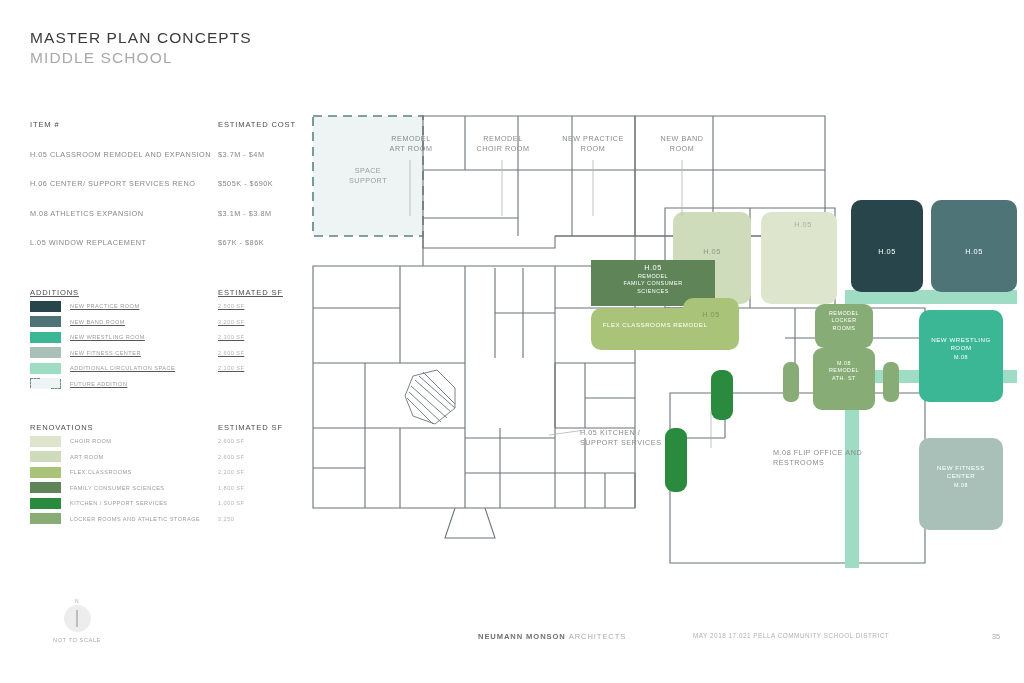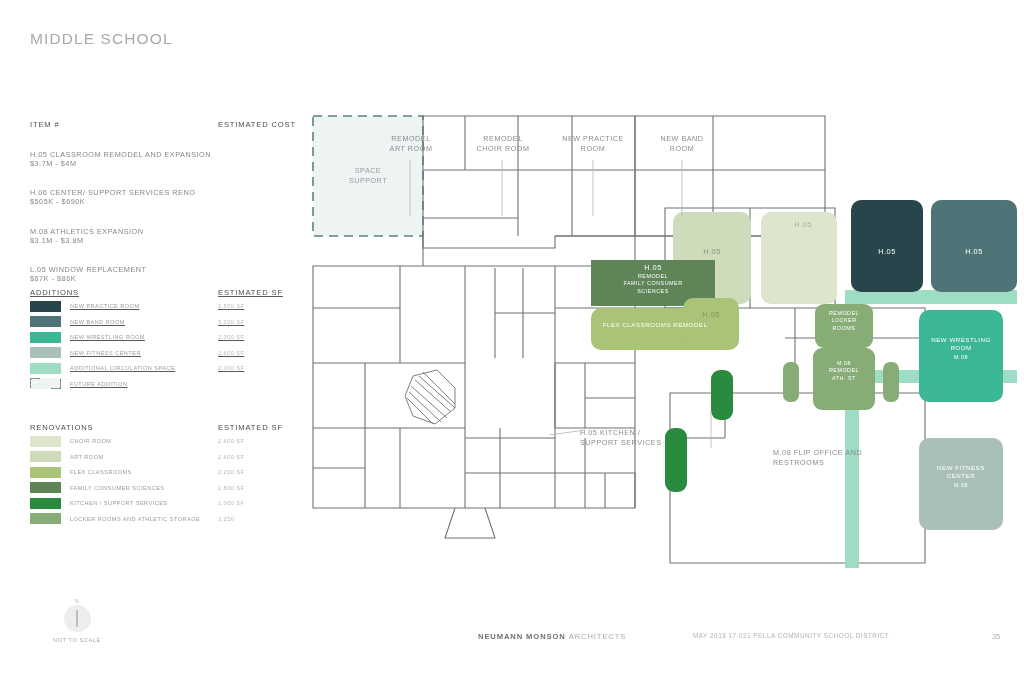--- a/index.html
+++ b/index.html
@@ -17,21 +17,21 @@
   
   .tbl{position:absolute;left:30px;width:280px;}
   .tbl-head{display:flex;font-size:7.6px;letter-spacing:.85px;color:#4d4d4f;padding-bottom:0;}
   .tbl-head .c1{width:188px;}
   .tbl-head .c2{flex:1;}
   .row{display:flex;font-size:7.3px;letter-spacing:.5px;color:#86878a;}
   .row .c1{width:188px;}
   .row .c2{flex:1;}
 
   #items{top:120px;}
-  #items .row{margin-top:20.5px;flex-direction:column;}
+  #items .row{margin-top:20.5px;}
 
   
   .legend{position:absolute;left:30px;width:280px;}
   .legend-head{display:flex;font-size:7.6px;letter-spacing:.85px;color:#4d4d4f;}
   .legend-head .c1{width:188px;}
   .lrow{display:flex;align-items:center;height:13px;margin-top:2.5px;}
   .sw{width:31px;height:11px;flex:0 0 31px;}
   .lrow .lbl{font-size:5.6px;letter-spacing:.45px;color:#9a9b9e;margin-left:9px;width:148px;}
   .lrow .sf{font-size:5.6px;letter-spacing:.45px;color:#b4b5b7;}
   #additions{top:288px;text-decoration:underline;}
@@ -69,20 +69,21 @@
   .bl-lg{font-size:7.4px;}
   .bl-sm{font-size:5.4px;}
   .bl-md{font-size:6.2px;}
 </style>
 </head>
 <body>
 
 <div class="page">
 
   <div class="title-block">
+    <div class="title-main">MASTER PLAN CONCEPTS</div>
     <div class="title-sub">MIDDLE SCHOOL</div>
   </div>
 
   <div class="tbl" id="items">
     <div class="tbl-head">
       <div class="c1">ITEM #</div>
       <div class="c2">ESTIMATED COST</div>
     </div>
     <div class="row">
       <div class="c1">H.05 CLASSROOM REMODEL AND EXPANSION</div>

